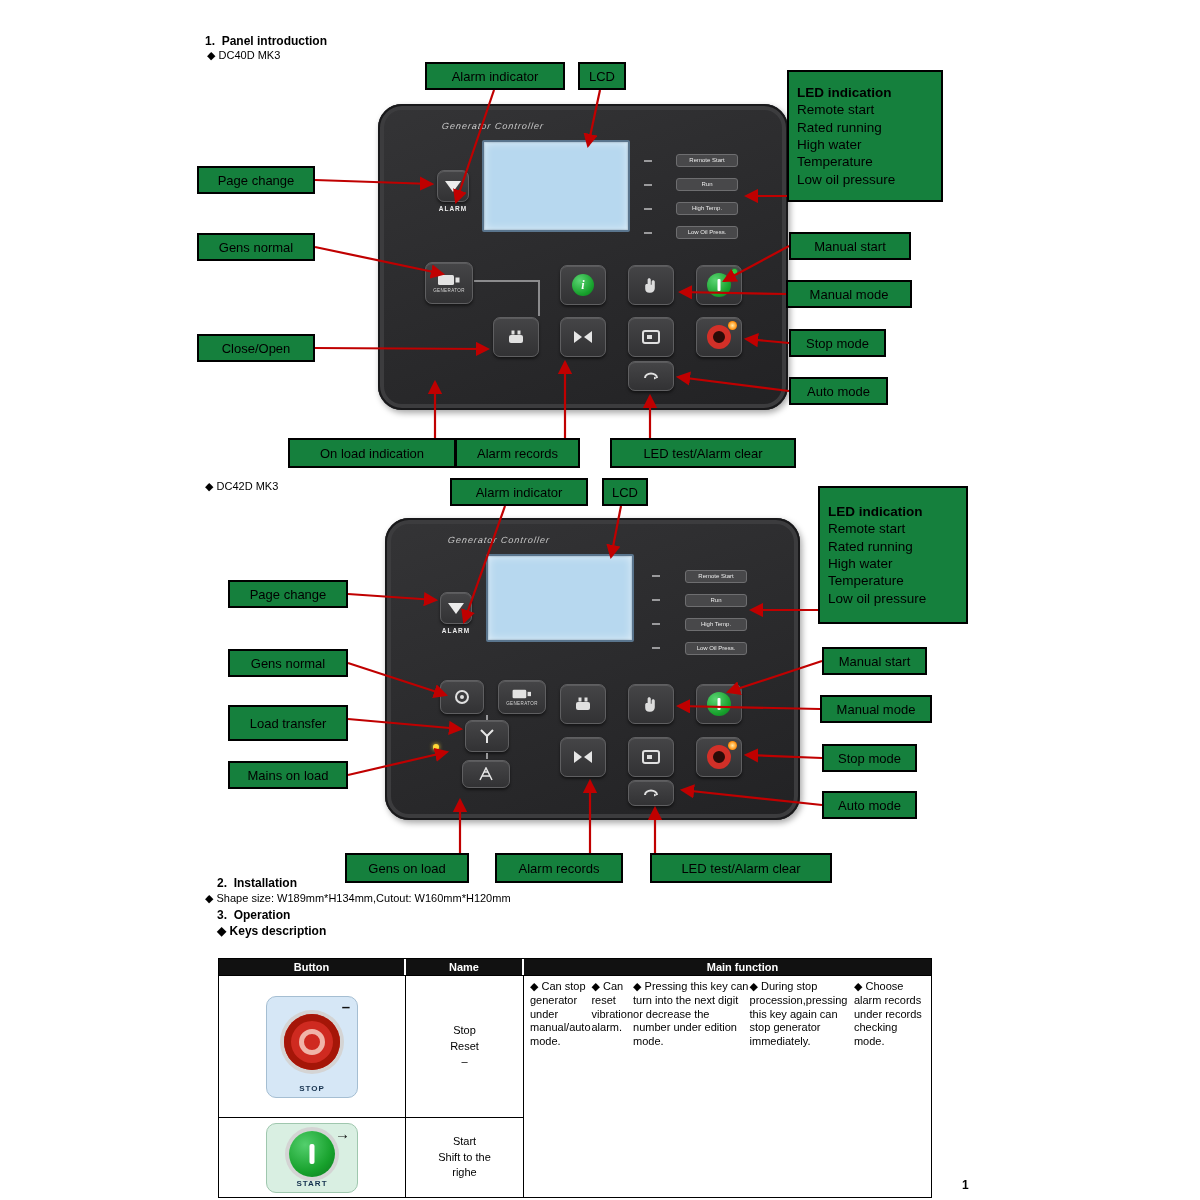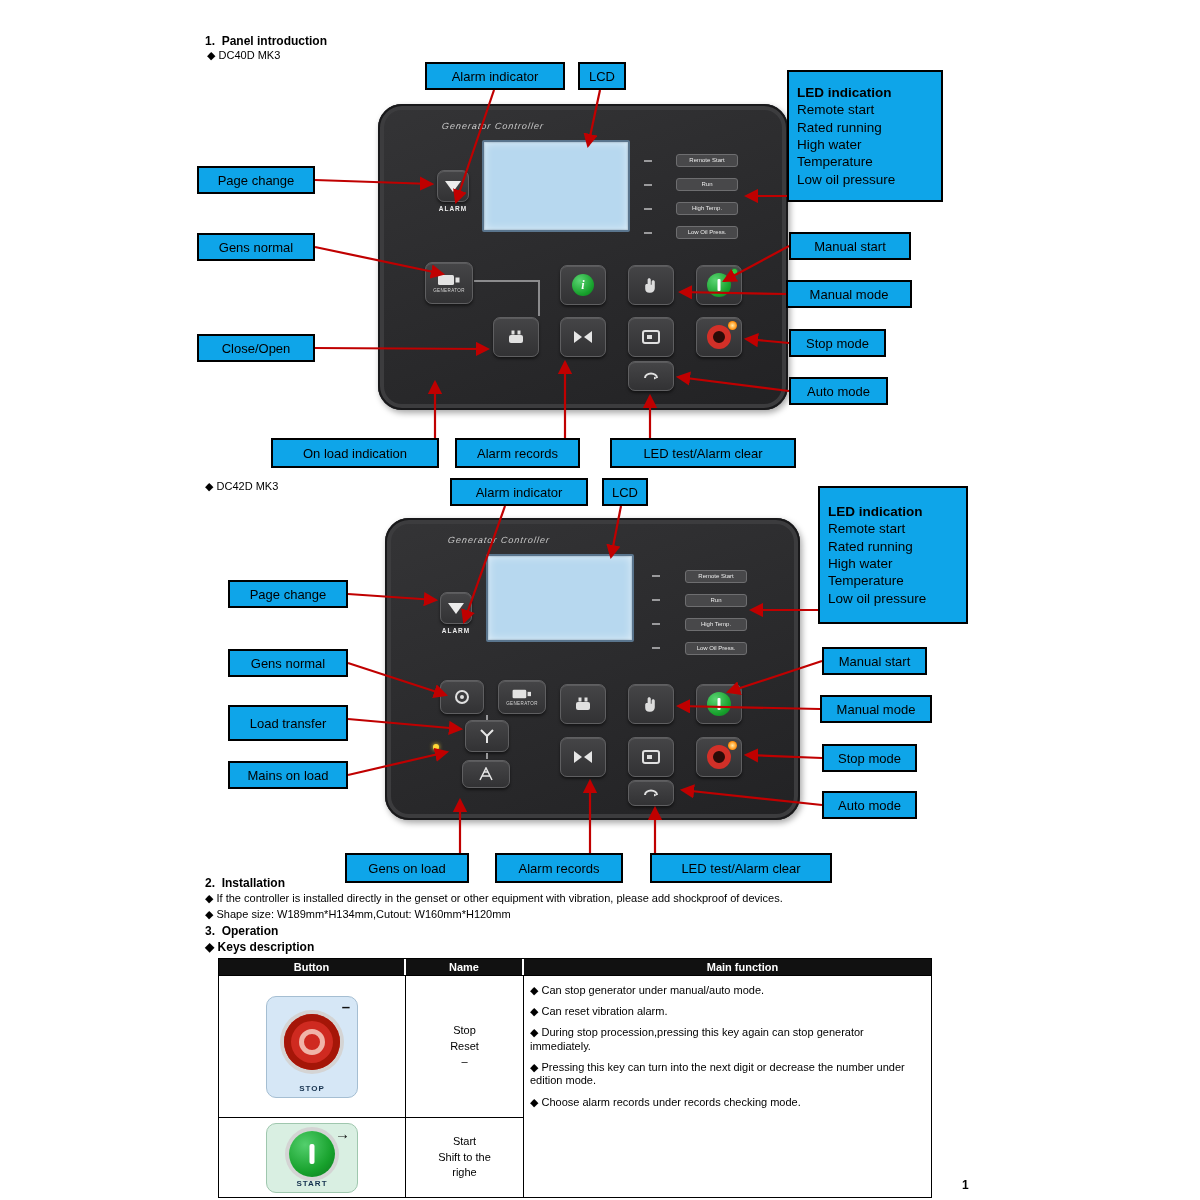--- a/index.html
+++ b/index.html
@@ -5,21 +5,21 @@
   * { box-sizing: border-box; margin: 0; padding: 0; }
   body { background:#fff; font-family:"Liberation Sans", sans-serif; color:#000; }
   .page { position:relative; width:1200px; height:1200px; background:#fff; overflow:hidden; }
 
   .title { position:absolute; left:0; top:10px; width:100%; text-align:center; font-weight:bold; font-size:14px; }
   .h12 { position:absolute; font-weight:bold; font-size:12px; white-space:pre; }
   .model { position:absolute; font-size:11px; }
   .pagenum { position:absolute; font-weight:bold; font-size:12px; }
 
   
-  .callout { position:absolute; background:#0ea5e9; border:2px solid #000; display:flex; align-items:center; justify-content:center; font-size:13px; z-index:5; }
+  .callout { position:absolute; background:#15803d; border:2px solid #000; display:flex; align-items:center; justify-content:center; font-size:13px; z-index:5; }
   .callout.block { flex-direction:column; align-items:flex-start; justify-content:center; padding:4px 8px; font-size:13.5px; line-height:1.28; }
   .callout.block .bt { font-weight:bold; }
 
   
   .connectors { position:absolute; left:0; top:0; z-index:4; pointer-events:none; }
 
   
   .device { position:absolute; background:linear-gradient(160deg,#343436,#222224); border-radius:24px;
             box-shadow: inset 0 0 0 2px #19191b, inset 0 0 0 6px #3c3c3e, 2px 3px 6px rgba(0,0,0,.35); z-index:1; }
   .device > * { position:absolute; }
@@ -48,36 +48,36 @@
                          width:3px; height:12px; background:#fff; border-radius:1px; }
   .stop-ring { width:24px; height:24px; border-radius:50%; border:6px solid #d23028; background:#2c0b08; }
   .glowdot { position:absolute; top:3px; right:4px; width:9px; height:9px; border-radius:50%;
              background:radial-gradient(#ffe9a8,#ff8800 70%, rgba(255,136,0,0)); }
   .greendot { position:absolute; top:3px; right:4px; width:5px; height:5px; border-radius:50%;
               background:#2ecc40; box-shadow:0 0 3px #2ecc40; }
   .ledyellow { width:6px; height:6px; border-radius:50%; background:#ffd836; box-shadow:0 0 4px #ffd836; }
 
   
   .textblock { position:absolute; z-index:3; }
-  .tb-h { font-weight:bold; font-size:12px; white-space:pre; margin-bottom:2px; }
+  .tb-h { font-weight:bold; font-size:12px; white-space:pre; margin-bottom:2px;margin-left:12px; }
   .tb-l { font-size:11px; margin-bottom:3px; }
 
   
   .ktable { position:absolute; left:218px; top:958px; display:grid;
             grid-template-columns:187px 118px 407px; grid-template-rows:16px 142px 80px;
             border:1px solid #000; background:#fff; z-index:3; }
   .th { background:#111; color:#fff; font-weight:bold; font-size:11px;
         display:flex; align-items:center; justify-content:center; border-right:2px solid #fff; }
   .th.lastcol { border-right:none;padding-left:30px; }
   .cell { border-top:1px solid #000; border-right:1px solid #000; }
   .cell.lastcol { border-right:none; }
   .bcell { display:flex; align-items:center; justify-content:center; }
   .ncell { display:flex; flex-direction:column; align-items:center; justify-content:center;
            font-size:11px; line-height:1.4; text-align:center; }
-  .fcell { font-size:11px; line-height:1.25; padding:4px 6px; display:flex; flex-direction:column; justify-content:space-around; }
+  .fcell { font-size:11px; line-height:1.25; padding:4px 6px; display:flex; flex-direction:row; justify-content:space-around; }
   .tile { position:relative; border-radius:10px; display:flex; align-items:center; justify-content:center; }
   .tile-stop { width:92px; height:102px; background:#d6e7f6; border:1px solid #a5bed2; }
   .tile-start { width:92px; height:70px; background:#d9efe2; border:1px solid #9fc7ae; }
   .tile .corner { position:absolute; top:1px; right:7px; font-size:15px; font-weight:bold; color:#111; }
   .tile .cap { position:absolute; bottom:4px; left:0; right:0; text-align:center; font-size:8px; font-weight:bold;
                color:#15314e; letter-spacing:1px; }
   .stopbig { width:56px; height:56px; border-radius:50%; background:#cf2a20;
              box-shadow:0 0 0 4px #d4d4d4, inset 0 0 0 7px #a51608;
              display:flex; align-items:center; justify-content:center; margin-top:-10px; }
   .stopbig::after { content:""; width:16px; height:16px; border-radius:50%; border:5px solid #f0b4a8; }
@@ -301,21 +301,21 @@
     <div>Temperature</div>
     <div>Low oil pressure</div>
   </div>
   <div class="callout" style="left:197px;top:166px;width:118px;height:28px">Page change</div>
   <div class="callout" style="left:197px;top:233px;width:118px;height:28px">Gens normal</div>
   <div class="callout" style="left:197px;top:334px;width:118px;height:28px">Close/Open</div>
   <div class="callout" style="left:789px;top:232px;width:122px;height:28px">Manual start</div>
   <div class="callout" style="left:786px;top:280px;width:126px;height:28px">Manual mode</div>
   <div class="callout" style="left:789px;top:329px;width:97px;height:28px">Stop mode</div>
   <div class="callout" style="left:789px;top:377px;width:99px;height:28px">Auto mode</div>
-  <div class="callout" style="left:271px;top:438px;width:168px;height:30px">On load indication</div>
+  <div class="callout" style="left:288px;top:438px;width:168px;height:30px">On load indication</div>
   <div class="callout" style="left:455px;top:438px;width:125px;height:30px">Alarm records</div>
   <div class="callout" style="left:610px;top:438px;width:186px;height:30px">LED test/Alarm clear</div>
 
   <div class="callout" style="left:450px;top:478px;width:138px;height:28px">Alarm indicator</div>
   <div class="callout" style="left:602px;top:478px;width:46px;height:28px">LCD</div>
   <div class="callout block" style="left:818px;top:486px;width:150px;height:138px">
     <div class="bt">LED indication</div>
     <div>Remote start</div>
     <div>Rated running</div>
     <div>High water</div>
@@ -329,21 +329,20 @@
   <div class="callout" style="left:822px;top:647px;width:105px;height:28px">Manual start</div>
   <div class="callout" style="left:820px;top:695px;width:112px;height:28px">Manual mode</div>
   <div class="callout" style="left:822px;top:744px;width:95px;height:28px">Stop mode</div>
   <div class="callout" style="left:822px;top:791px;width:95px;height:28px">Auto mode</div>
   <div class="callout" style="left:345px;top:853px;width:124px;height:30px">Gens on load</div>
   <div class="callout" style="left:495px;top:853px;width:128px;height:30px">Alarm records</div>
   <div class="callout" style="left:650px;top:853px;width:182px;height:30px">LED test/Alarm clear</div>
 
   <div class="textblock" style="left:205px;top:876px;width:775px">
     <div class="tb-h">2.  Installation</div>
-    <div class="tb-l">◆ If the controller is installed directly in the genset or other equipment with vibration, please add shockproof of devices.</div>
     <div class="tb-l">◆ Shape size: W189mm*H134mm,Cutout: W160mm*H120mm</div>
     <div class="tb-h">3.  Operation</div>
     <div class="tb-h">◆ Keys description</div>
   </div>
 
   <div class="ktable">
     <div class="th">Button</div>
     <div class="th">Name</div>
     <div class="th lastcol">Main function</div>
 
@@ -355,22 +354,22 @@
       </div>
     </div>
     <div class="cell ncell">
       <div>Stop</div>
       <div>Reset</div>
       <div>–</div>
     </div>
     <div class="cell fcell lastcol">
       <div>◆ Can stop generator under manual/auto mode.</div>
       <div>◆ Can reset vibration alarm.</div>
+      <div>◆ Pressing this key can turn into the next digit or decrease the number under edition mode.</div>
       <div>◆ During stop procession,pressing this key again can stop generator immediately.</div>
-      <div>◆ Pressing this key can turn into the next digit or decrease the number under edition mode.</div>
       <div>◆ Choose alarm records under records checking mode.</div>
     </div>
 
     <div class="cell bcell">
       <div class="tile tile-start">
         <div class="corner">→</div>
         <div class="startbig"></div>
         <div class="cap">START</div>
       </div>
     </div>

